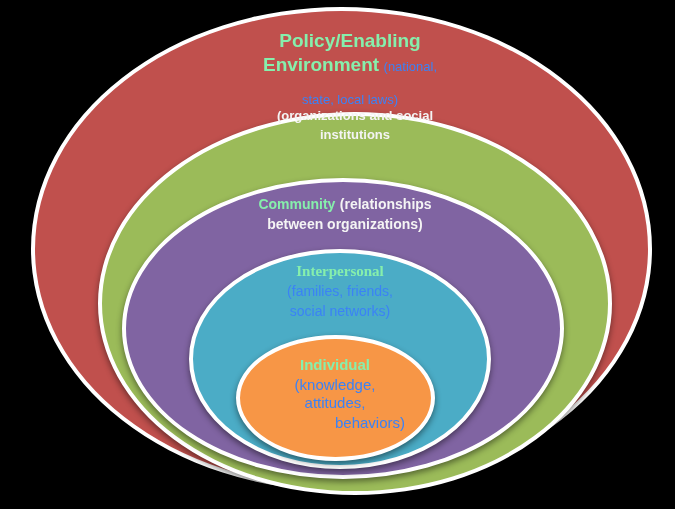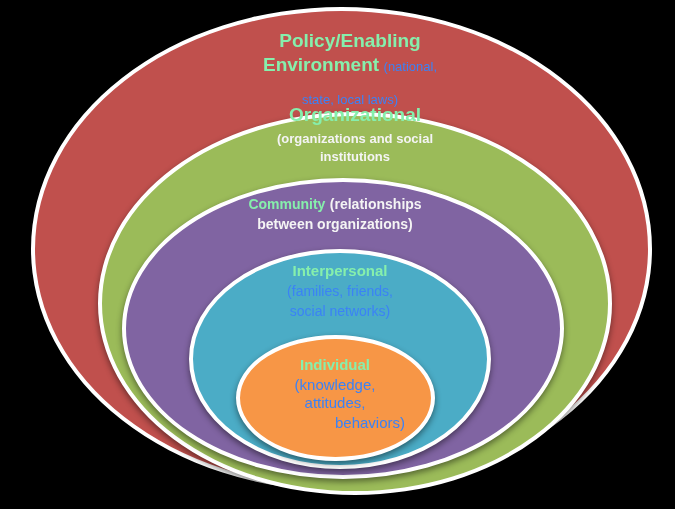--- a/index.html
+++ b/index.html
@@ -28,35 +28,34 @@
 <div class="label" style="left:200px; top:30px; width:300px;">
   <div class="title" style="font-size:19px;">Policy/Enabling</div>
   <div style="margin-top:1px;">
     <span class="title" style="font-size:19px;">Environment</span>
     <span class="desc" style="font-size:13px;">(national,</span>
   </div>
   <div class="desc" style="font-size:13px; margin-top:15px;">state, local  laws)</div>
 </div>
 
 <div class="label" style="left:220px; top:104px; width:270px;">
-  <div class="title" style="font-size:19px;">Organizational</div>
   <div class="bdesc" style="font-size:13px; margin-top:4px;">(organizations and social</div>
   <div class="bdesc" style="font-size:13px; margin-top:3px;">institutions</div>
 </div>
 
-<div class="label" style="left:195px; top:194px; width:280px;">
+<div class="label" style="left:205px; top:194px; width:280px;">
   <div>
     <span class="title" style="font-size:14px;">Community</span>
     <span class="bdesc" style="font-size:14px;">(relationships</span>
   </div>
   <div class="bdesc" style="font-size:14px; margin-top:3px;">between  organizations)</div>
 </div>
 
 <div class="label" style="left:245px; top:262px; width:190px;">
-  <div class="title" style="font-size:15px;">Interpersonal</div>
+  <div class="title" style="font-size:15px;font-family:Liberation Serif, serif;">Interpersonal</div>
   <div class="desc" style="font-size:14px; margin-top:3px;">(families, friends,</div>
   <div class="desc" style="font-size:14px; margin-top:3px;">social networks)</div>
 </div>
 
 <div class="label" style="left:265px; top:356px; width:140px;">
   <div class="title" style="font-size:15px;">Individual</div>
   <div class="desc" style="font-size:15px; margin-top:2px;">(knowledge,</div>
   <div class="desc" style="font-size:15px; margin-top:0;">attitudes,</div>
   <div class="desc" style="font-size:15px; margin-top:2px;text-align:right;">behaviors)</div>
 </div>

